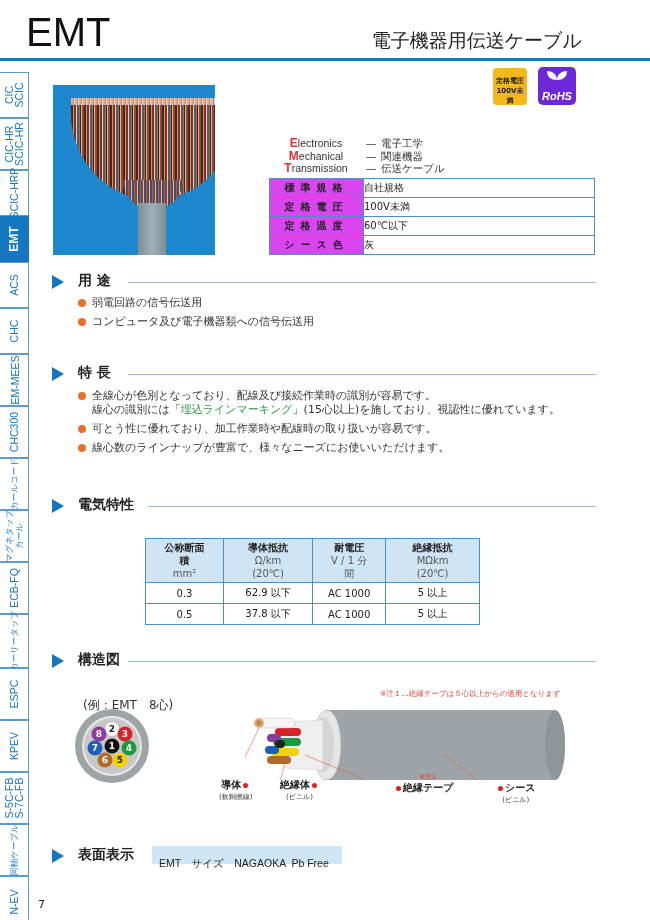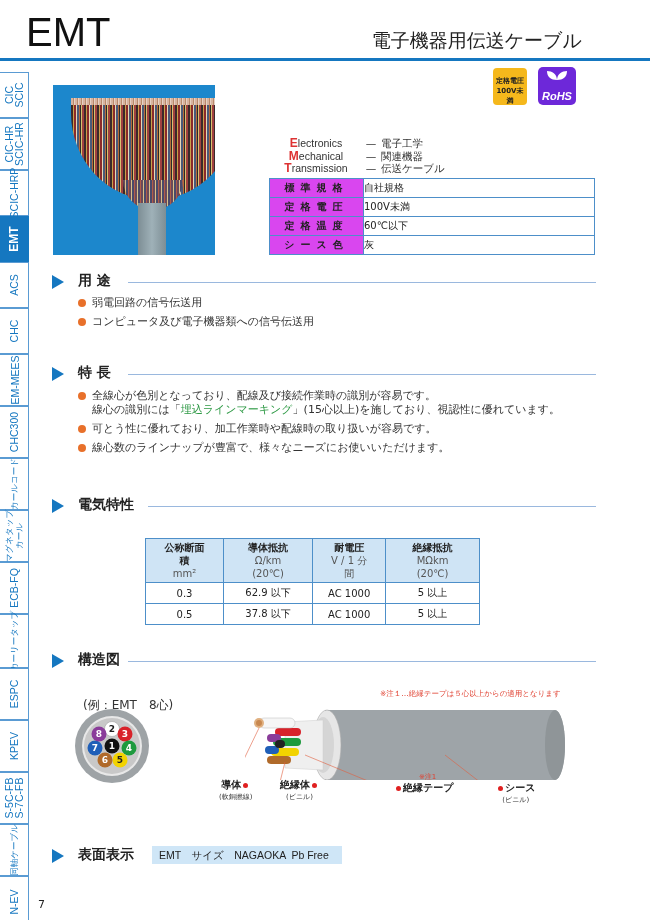--- a/index.html
+++ b/index.html
@@ -69,21 +69,21 @@
   .cs-caption { position: absolute; left: 83px; top: 697px; font-size: 12px; color: #333; }
   .note { position: absolute; left: 380px; top: 689px; font-size: 7.5px; color: #e04030; }
   .cs { position: absolute; left: 74px; top: 708px; width: 76px; height: 76px; }
 
   .dlabel { position: absolute; font-size: 10px; font-weight: bold; color: #222; text-align: center; white-space: nowrap; margin-left: 12px; }
   .dsub { display: block; font-size: 7px; font-weight: normal; color: #333; }
   .dot { display: inline-block; width: 5px; height: 5px; background: #e02020; border-radius: 50%; vertical-align: middle; margin: 0 2px; }
   .note1 { position: absolute; left: 419px; top: 772px; font-size: 7px; color: #e04030; }
 
   
-  .marking { position: absolute; left: 152px; top: 846px; width: 190px; height: 18px; background: #cfe6f7; font-size: 10.5px; font-family: "Liberation Sans", sans-serif; color: #222; padding: 3px 0 0 7px; white-space: pre; }
+  .marking { position: absolute; left: 152px; top: 846px; width: 190px; height: 18px; background: #cfe6f7; font-size: 10.5px; font-family: "Liberation Sans", sans-serif; color: #222; padding: 11px 0 0 7px; white-space: pre; }
 </style>
 </head>
 <body>
 
 <div class="title">EMT</div>
 <div class="subtitle">電子機器用伝送ケーブル</div>
 <div class="rule"></div>
 
 <div class="side">
   <div class="tab" style="top:0;height:46px">

